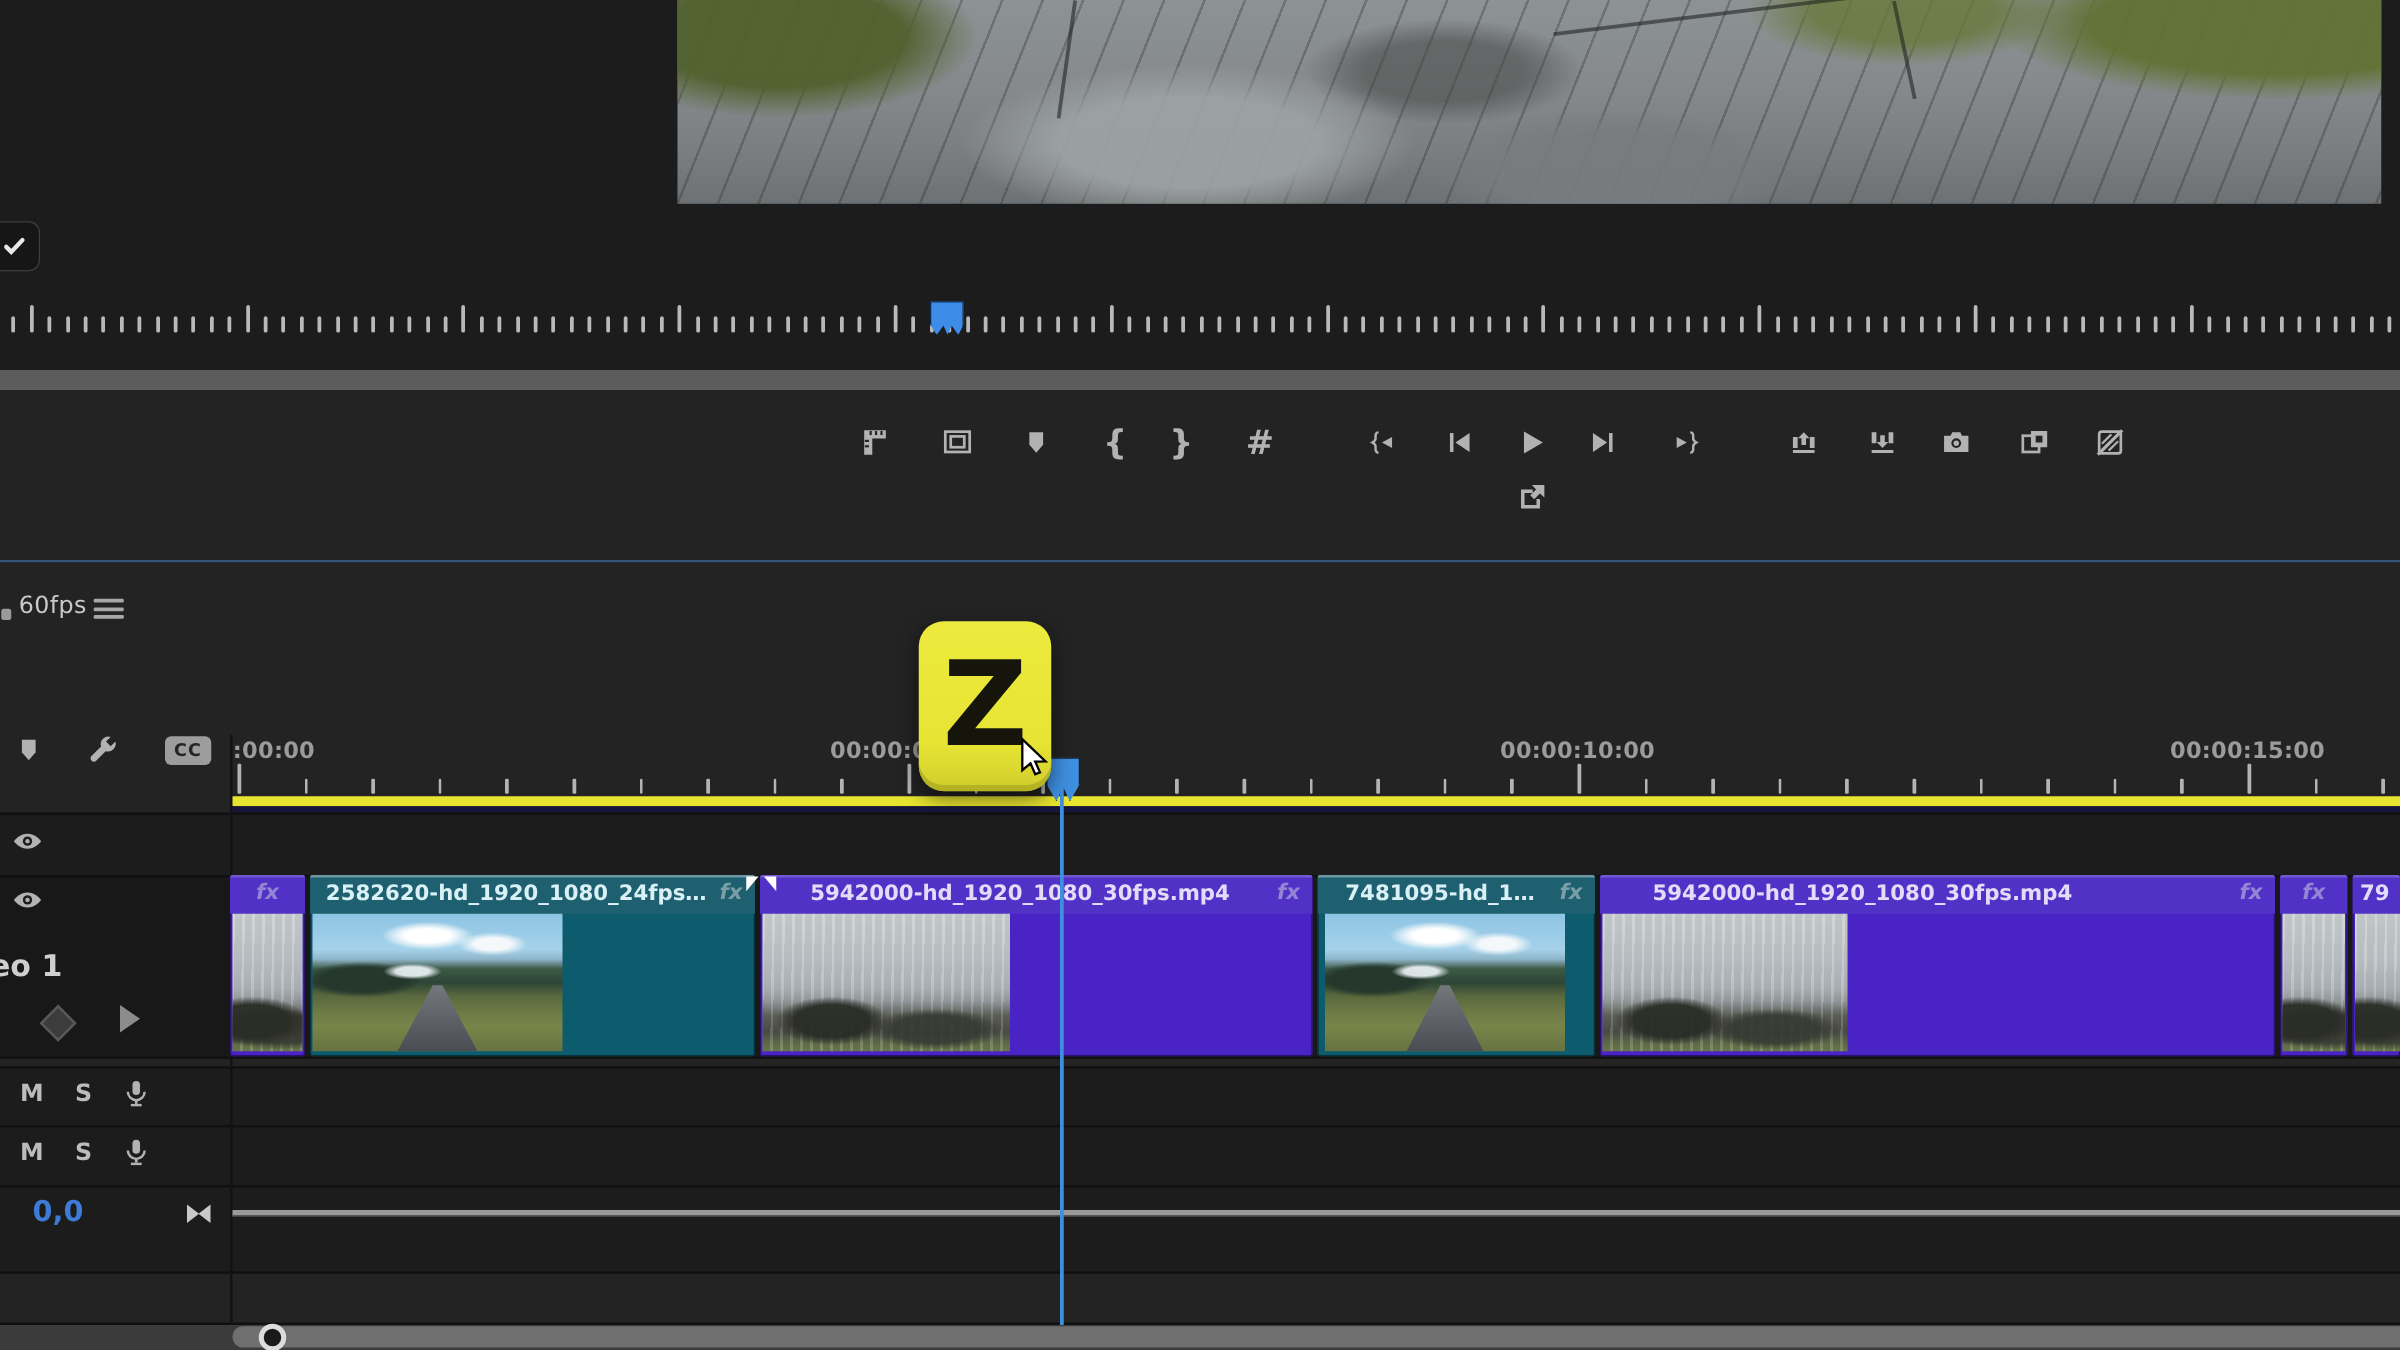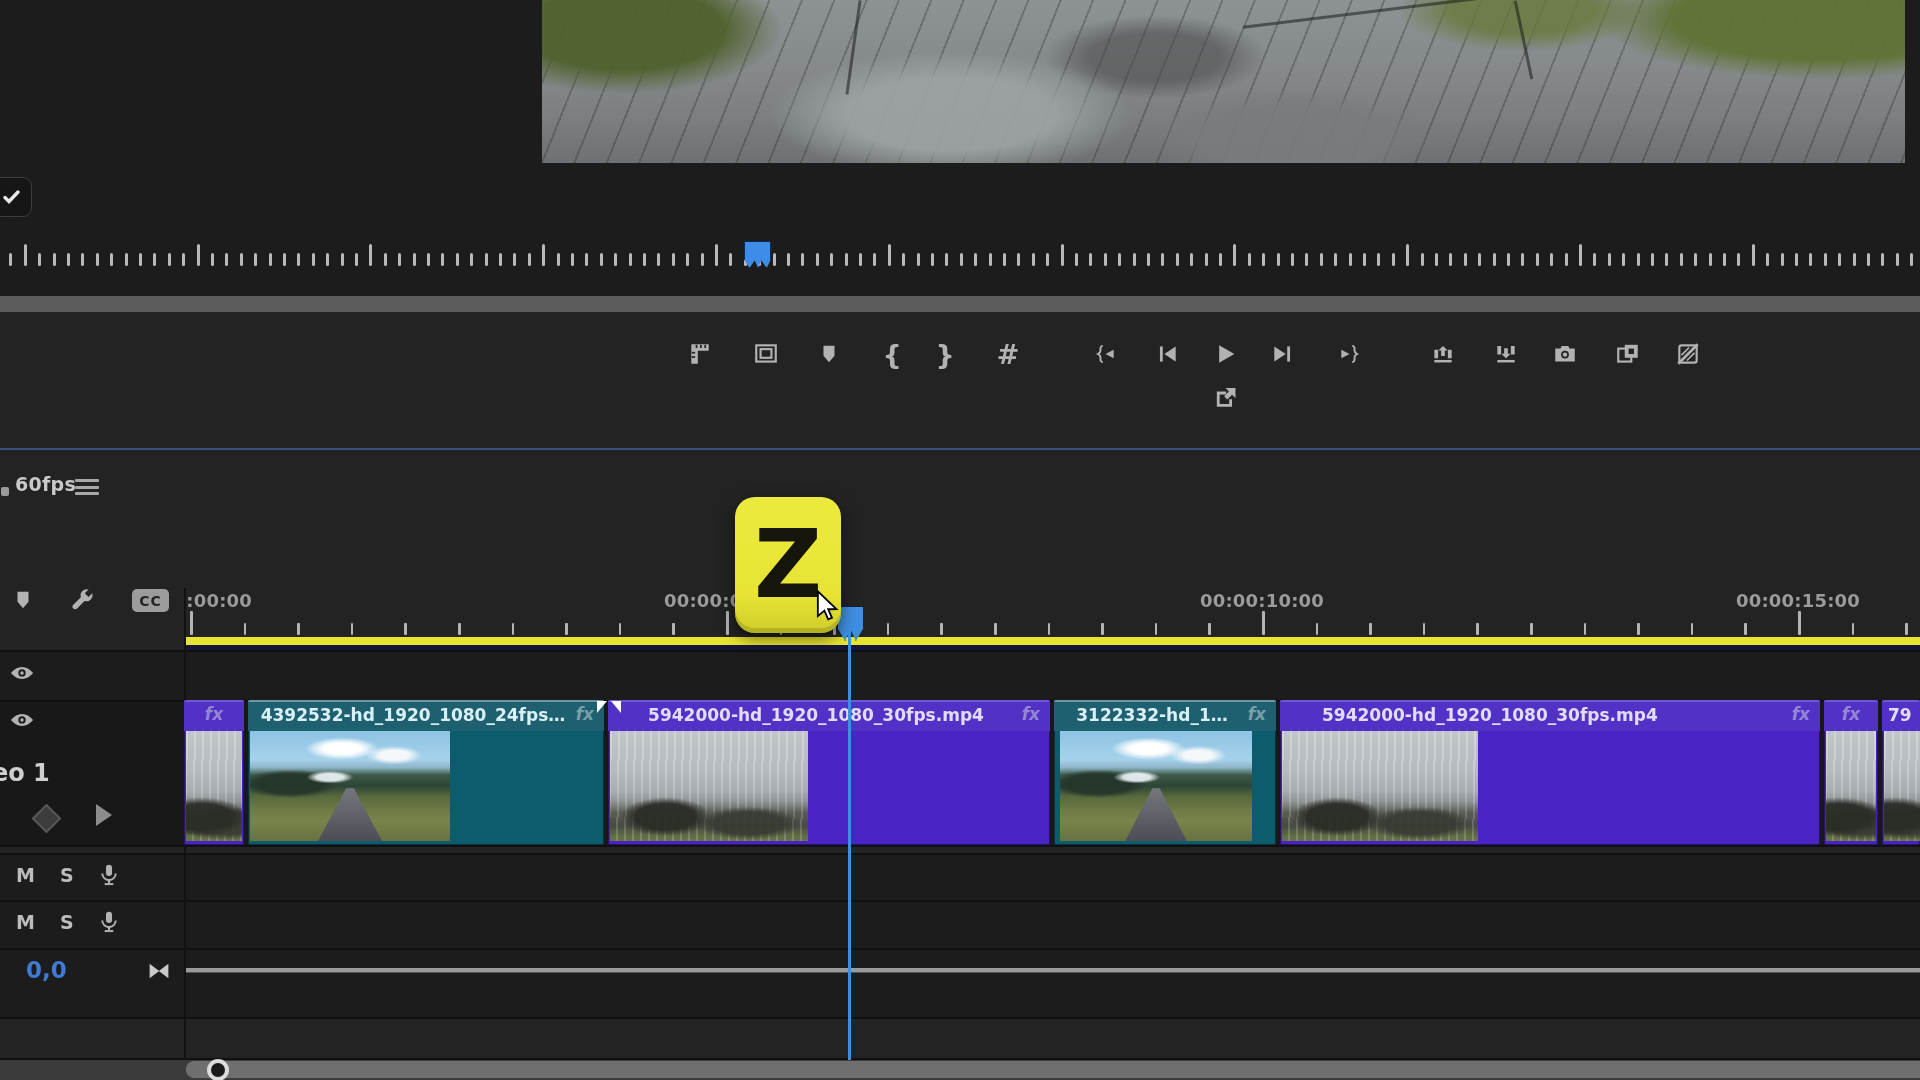--- a/index.html
+++ b/index.html
@@ -29,21 +29,21 @@
   .toolbar-zone{left:0;top:312px;width:1920px;height:136px;background:#232323;}
   .tbtn{position:absolute;width:34px;height:34px;top:337px;display:flex;align-items:center;justify-content:center;
     background:none;border:none;padding:0;color:#b2b2b2;font-family:"DejaVu Sans",sans-serif;cursor:default;}
   .tbtn.glyph{font-size:27px;font-weight:700;color:#b2b2b2;line-height:1;}
   .export-btn{top:381px;}
 
   
   .focus-line{left:0;top:448px;width:1920px;height:2px;background:rgba(72,128,200,.55);}
   .tl-bg{left:0;top:450px;width:1920px;height:610px;background:#232323;}
   .seq-dot{left:1px;top:487px;width:8px;height:9px;background:#9a9a9a;border-radius:2px;}
-  .seq-label{left:15px;top:473px;font-size:19px;font-weight:700;color:#c9c9c9;letter-spacing:.3px;}
+  .seq-label{left:15px;top:473px;font-size:19px;font-weight:400;color:#c9c9c9;letter-spacing:.3px;}
   .hamburger{left:75px;top:479px;width:24px;height:18px;}
   .hamburger b{display:block;height:3.2px;background:#a8a8a8;margin-bottom:3.4px;border-radius:1px;}
 
   .strip{left:0;width:1920px;background:#1c1c1c;}
   .sep{left:0;width:1920px;height:2px;background:#101010;}
   .vdiv{left:184px;top:588px;width:2px;height:472px;background:#121212;}
 
   .ruler-band{left:0;top:588px;width:1920px;height:62px;}
   .ruler-band i{position:absolute;width:2.5px;background:#b3b3b3;border-radius:1px;}
   .tc{position:absolute;top:2px;transform:translateX(-50%);font-size:18px;font-weight:600;color:#9b9b9b;white-space:nowrap;letter-spacing:.2px;}
@@ -441,35 +441,35 @@
 
   <div class="abs" id="clips">
       <div class="clip violet" style="left: 184px; width: 60px;">
         <div class="cbar">
           <span class="cfx" style="left: 0px; right: 0px; text-align: center;">fx</span>
         </div>
         <div class="thumb waterfall" style="left: 2px; width: 56px;"></div>
       </div>
       <div class="clip teal" style="left: 248px; width: 356px;">
         <div class="cbar">
-          <span class="cname" style="left: 0px; right: 26px; text-align: center;">4392532-hd_1920_1080_24fps…</span>
+          <span class="cname" style="left: 0px; right: 26px; text-align: center;">2582620-hd_1920_1080_24fps…</span>
           <span class="cfx" style="right: 10px;">fx</span>
         </div>
         <div class="thumb road" style="left: 2px; width: 200px;"></div>
       </div>
       <div class="clip violet" style="left: 608px; width: 442px;">
         <div class="cbar">
           <span class="cname" style="left: 0px; right: 26px; text-align: center;">5942000-hd_1920_1080_30fps.mp4</span>
           <span class="cfx" style="right: 10px;">fx</span>
         </div>
         <div class="thumb waterfall" style="left: 2px; width: 198px;"></div>
       </div>
       <div class="clip teal" style="left: 1054px; width: 222px;">
         <div class="cbar">
-          <span class="cname" style="left: 0px; right: 26px; text-align: center;">3122332-hd_1…</span>
+          <span class="cname" style="left: 0px; right: 26px; text-align: center;">7481095-hd_1…</span>
           <span class="cfx" style="right: 10px;">fx</span>
         </div>
         <div class="thumb road" style="left: 6px; width: 192px;"></div>
       </div>
       <div class="clip violet" style="left: 1280px; width: 540px;">
         <div class="cbar">
           <span class="cname" style="left: 42px;">5942000-hd_1920_1080_30fps.mp4</span>
           <span class="cfx" style="right: 10px;">fx</span>
         </div>
         <div class="thumb waterfall" style="left: 2px; width: 196px;"></div>

